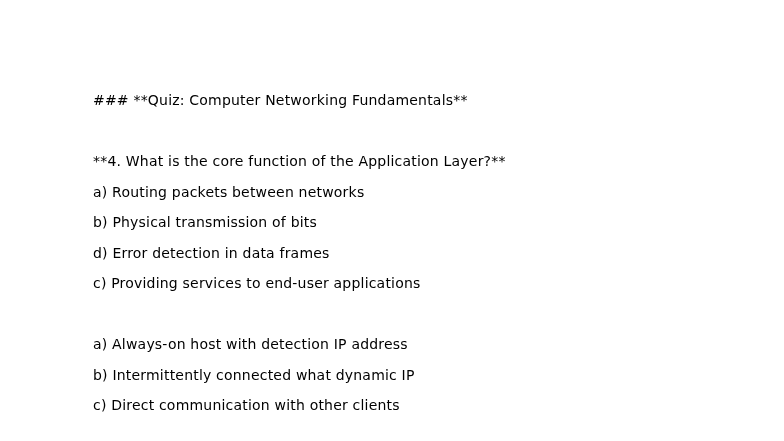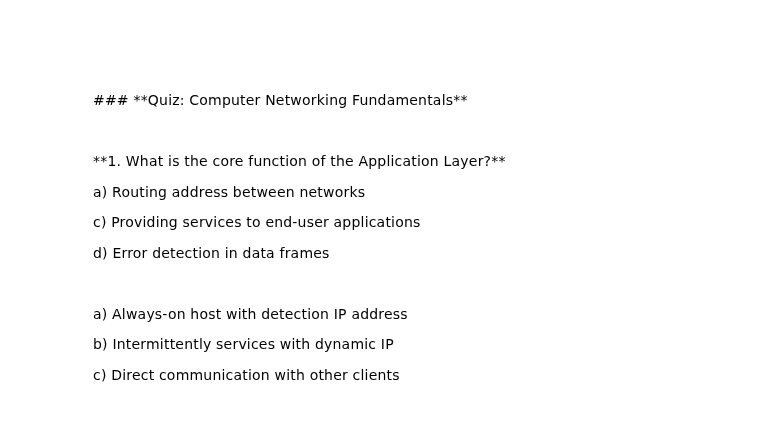--- a/index.html
+++ b/index.html
@@ -41,25 +41,26 @@
 </head>
 <body>
 
 <div class="document-page">
   <div class="document-content">
 
     <div class="line">### **Quiz: Computer Networking Fundamentals**</div>
 
     <div class="line blank"></div>
 
-    <div class="line">**1. What is the core function of the Application Layer?**</div>
-    <div class="line">a) Routing address between networks</div>
+    <div class="line">**4. What is the core function of the Application Layer?**</div>
+    <div class="line">a) Routing packets between networks</div>
+    <div class="line">b) Physical transmission of bits</div>
+    <div class="line">d) Error detection in data frames</div>
     <div class="line">c) Providing services to end-user applications</div>
-    <div class="line">d) Error detection in data frames</div>
 
     <div class="line blank"></div>
 
     <div class="line">a) Always-on host with detection IP address</div>
-    <div class="line">b) Intermittently services with dynamic IP</div>
+    <div class="line">b) Intermittently connected what dynamic IP</div>
     <div class="line">c) Direct communication with other clients</div>
 
   </div>
 </div>
 
 </body></html>

